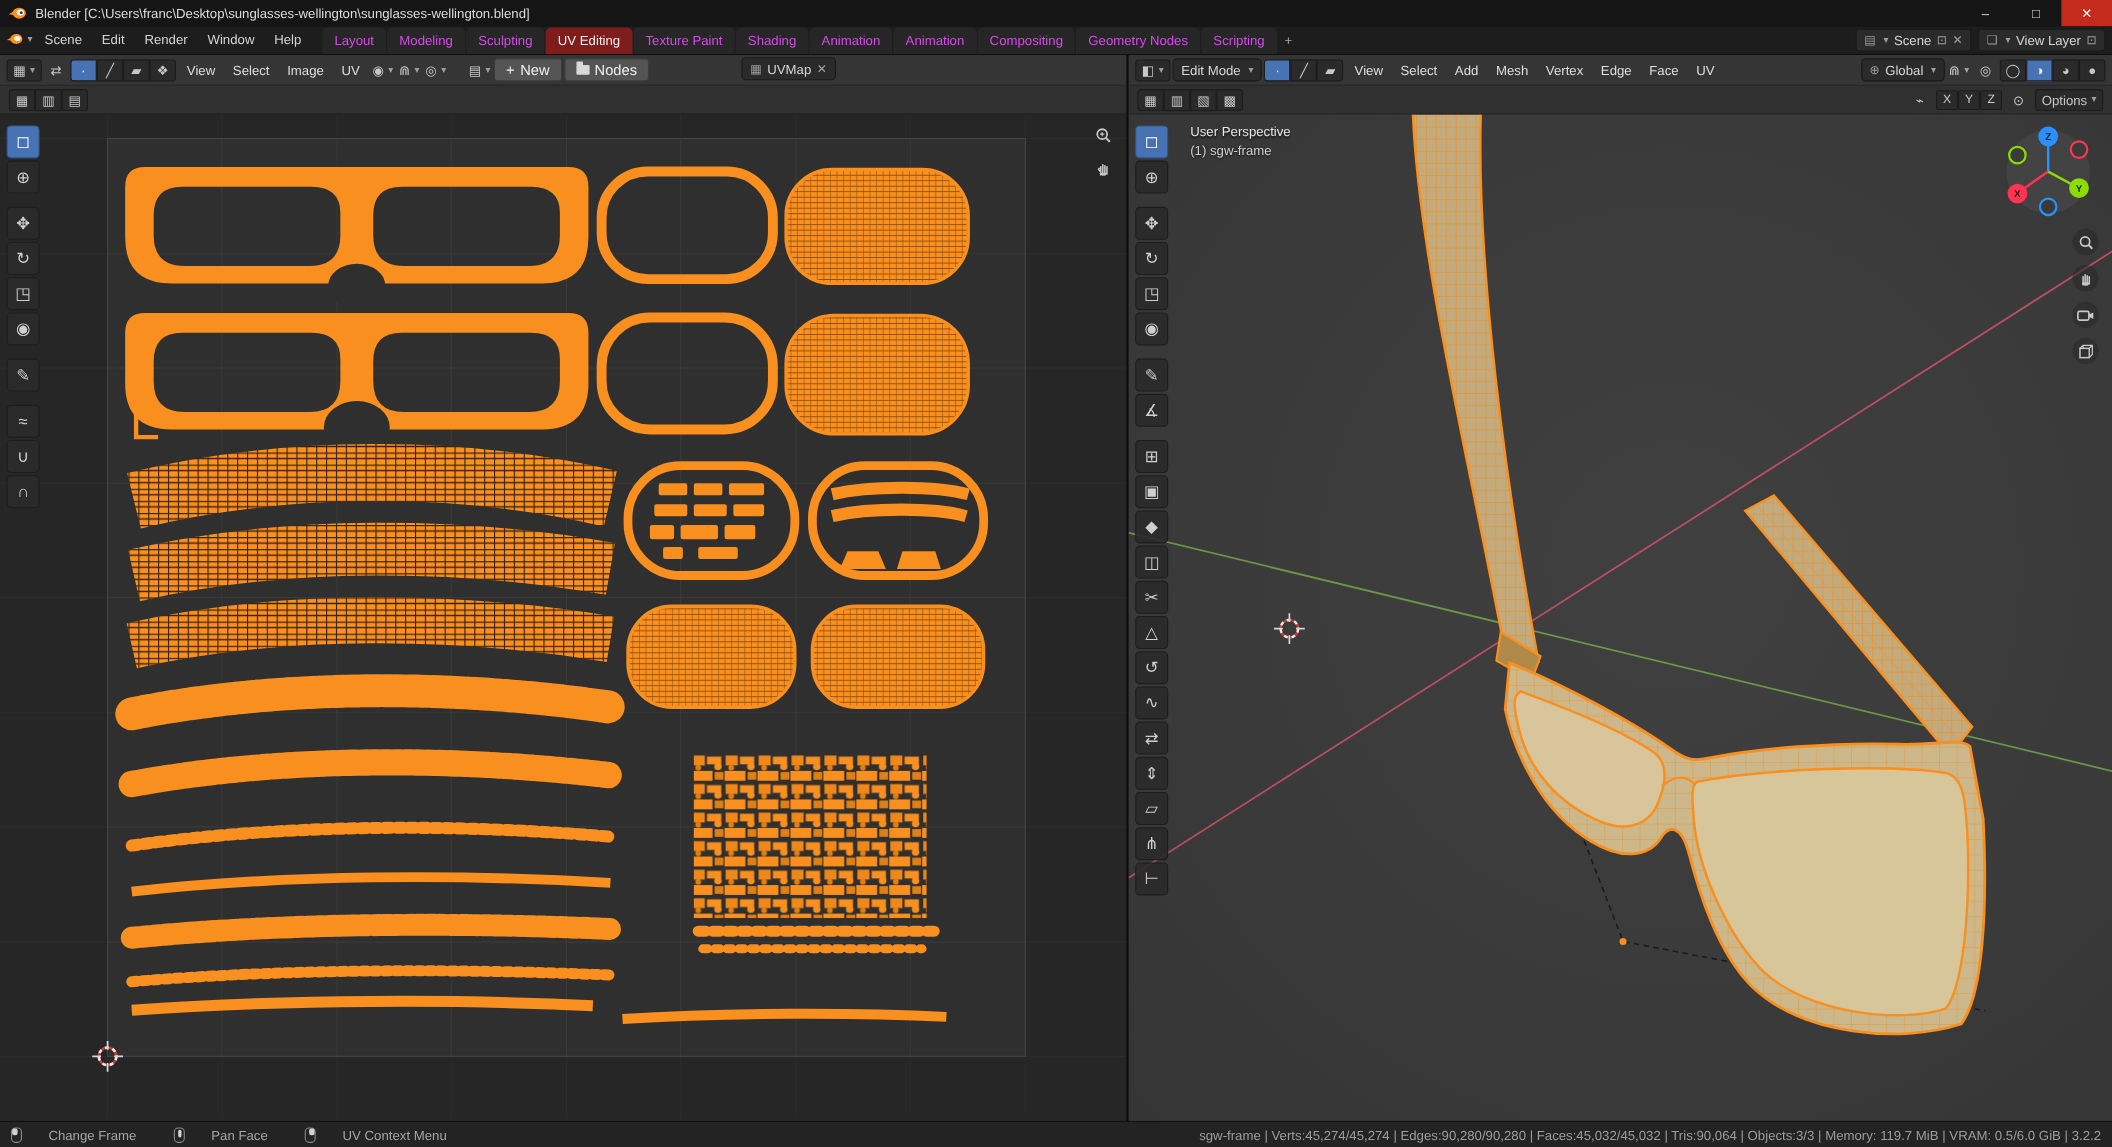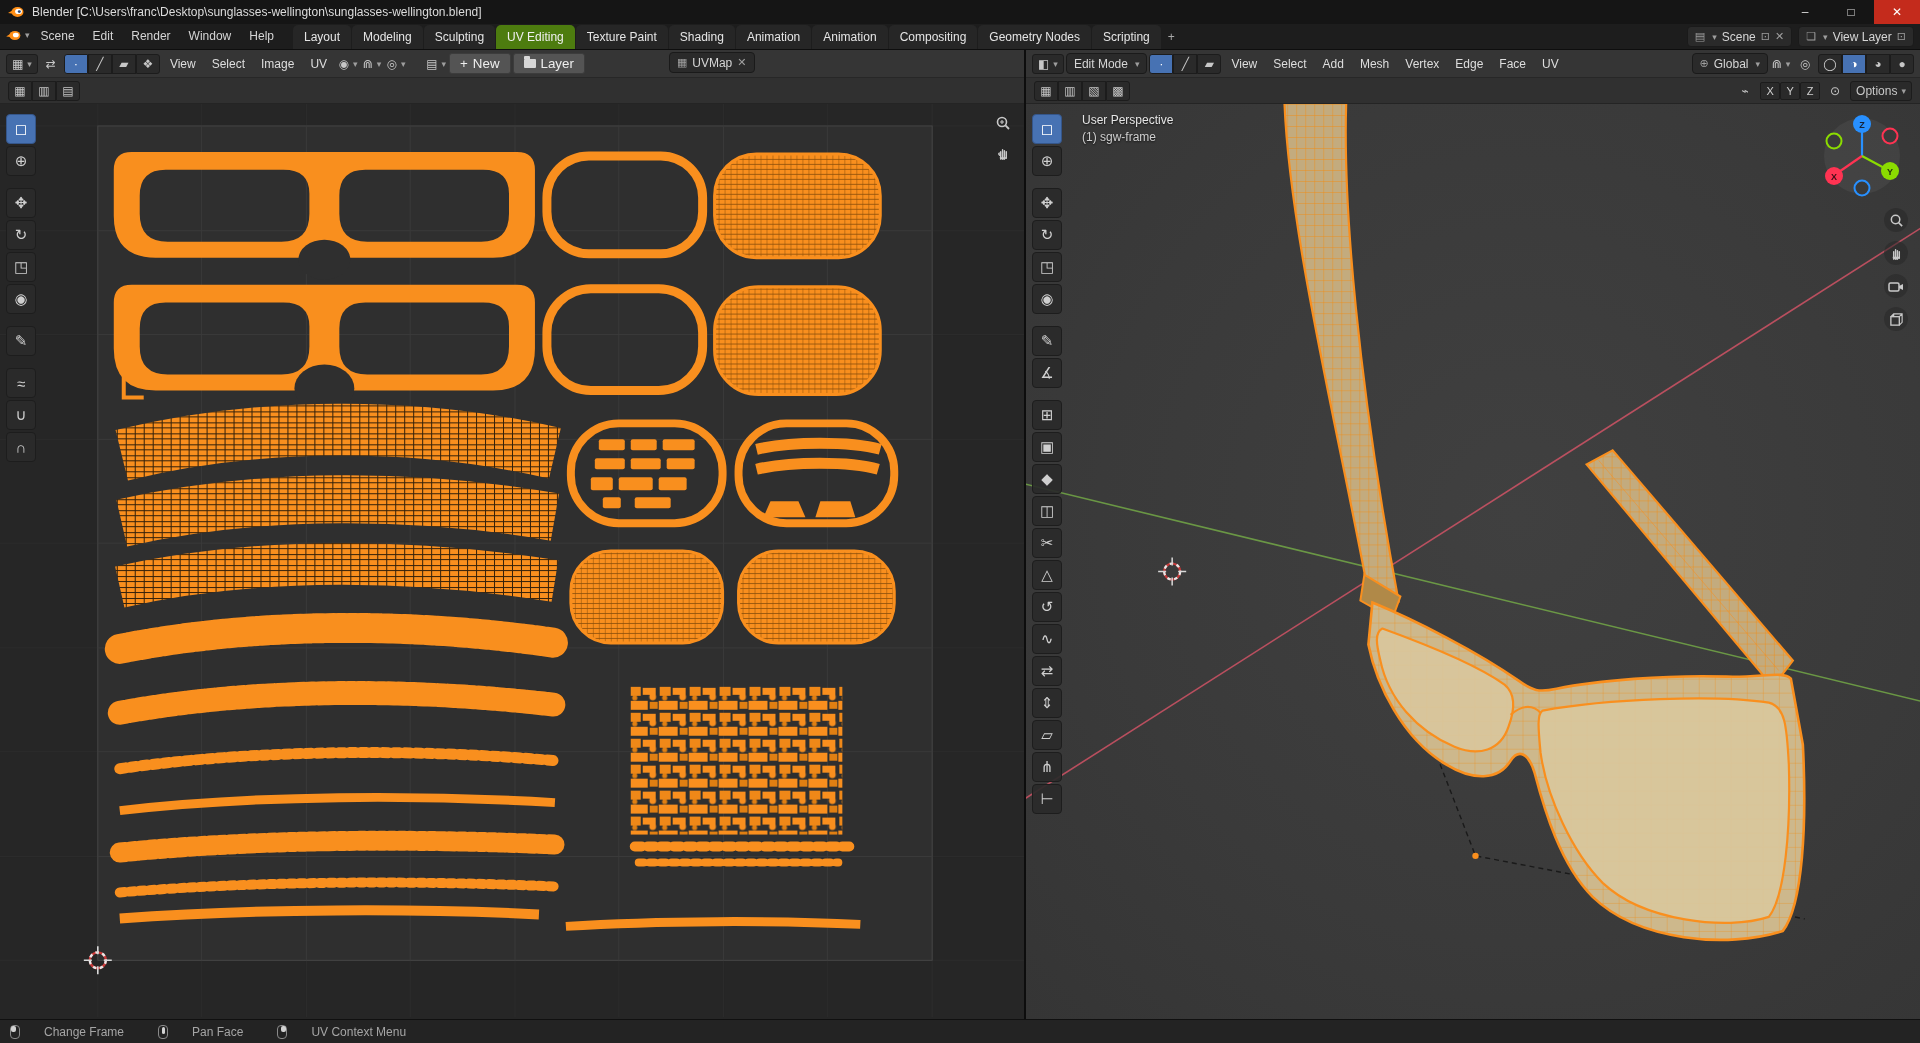--- a/index.html
+++ b/index.html
@@ -11,22 +11,22 @@
   .titlebar{height:24px;background:#151515;display:flex;align-items:center;gap:8px;padding-left:8px;color:#dcdcdc}
   .titlebar .win{margin-left:auto;display:flex;height:24px}
   .winbtn{width:46px;height:24px;display:flex;align-items:center;justify-content:center;color:#ddd;font-size:12px}
   .winbtn.close{background:#c42b1c;color:#fff}
 
   
   .topbar{height:26px;background:#1d1d1d;display:flex;align-items:flex-end;padding:0 6px;border-bottom:1px solid #0e0e0e}
   .topbar .menus{display:flex;align-items:center;height:26px}
   .menu-item{padding:4px 9px;border-radius:3px;color:#d4d4d4;cursor:default}
   .tabs{display:flex;align-items:flex-end;margin-left:10px;gap:1px}
-  .tab{padding:5px 11px 5px;border-radius:5px 5px 0 0;color:#e5e5e5;background:#262626;font-size:12px}
-  .tab.active{background:#4d7c0f;color:#f0f0f0}
+  .tab{padding:5px 11px 5px;border-radius:5px 5px 0 0;color:#d946ef;background:#262626;font-size:12px}
+  .tab.active{background:#7f1d1d;color:#f0f0f0}
   .tab.addtab{background:transparent;color:#aaa;padding:5px 7px}
   .topbar .spacer{flex:1}
   .widget{display:flex;align-items:center;gap:5px;background:#2a2a2a;border:1px solid #1a1a1a;border-radius:4px;
     padding:2px 7px;margin-bottom:2px;color:#d6d6d6;height:21px}
   .widget .wicon{color:#9f9f9f;font-size:11px}
   .topbar .right{display:flex;gap:6px;align-items:center;margin-left:8px}
 
   
   .main{flex:1;display:flex;min-height:0}
   .uv-editor{width:1026px;display:flex;flex-direction:column;border-right:2px solid #0d0d0d}
@@ -202,21 +202,21 @@
         <div class="iconbtn">
             <span>▤</span>
             <span class="caret">▾</span>
           </div>
         <button class="pushbtn">
           <span>+</span>
             <span>New</span>
         </button>
         <button class="pushbtn">
           <span class="folder"></span>
-            <span>Layer</span>
+            <span>Nodes</span>
         </button>
         <div style="width:80px"></div>
         <div class="widget">
           <span class="wicon">▦</span>
           <span>UVMap</span>
           <span class="wicon">✕</span>
         </div>
       </div>
       <div class="ed-sub">
         <div class="segset">
@@ -687,15 +687,16 @@
       </div>
         <div class="status-item">
         <span class="mouse mouse-middle"></span>
         <span>Pan Face</span>
       </div>
         <div class="status-item">
         <span class="mouse mouse-right"></span>
         <span>UV Context Menu</span>
       </div>
       </div>
+    <div class="stats">sgw-frame | Verts:45,274/45,274 | Edges:90,280/90,280 | Faces:45,032/45,032 | Tris:90,064 | Objects:3/3 | Memory: 119.7 MiB | VRAM: 0.5/6.0 GiB | 3.2.2</div>
   </div>
 
 </div>
 
 </body></html>

